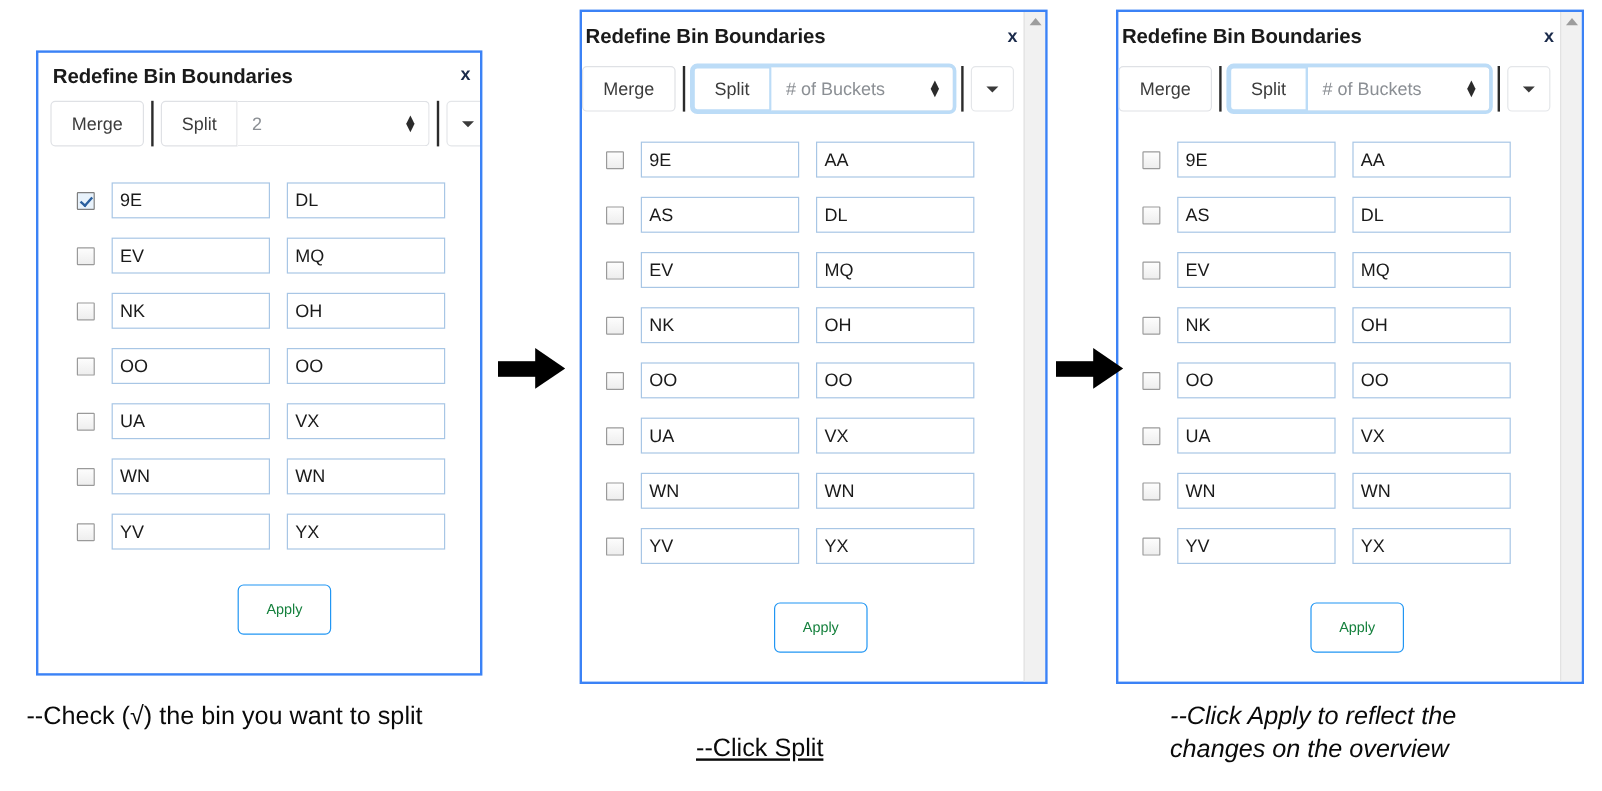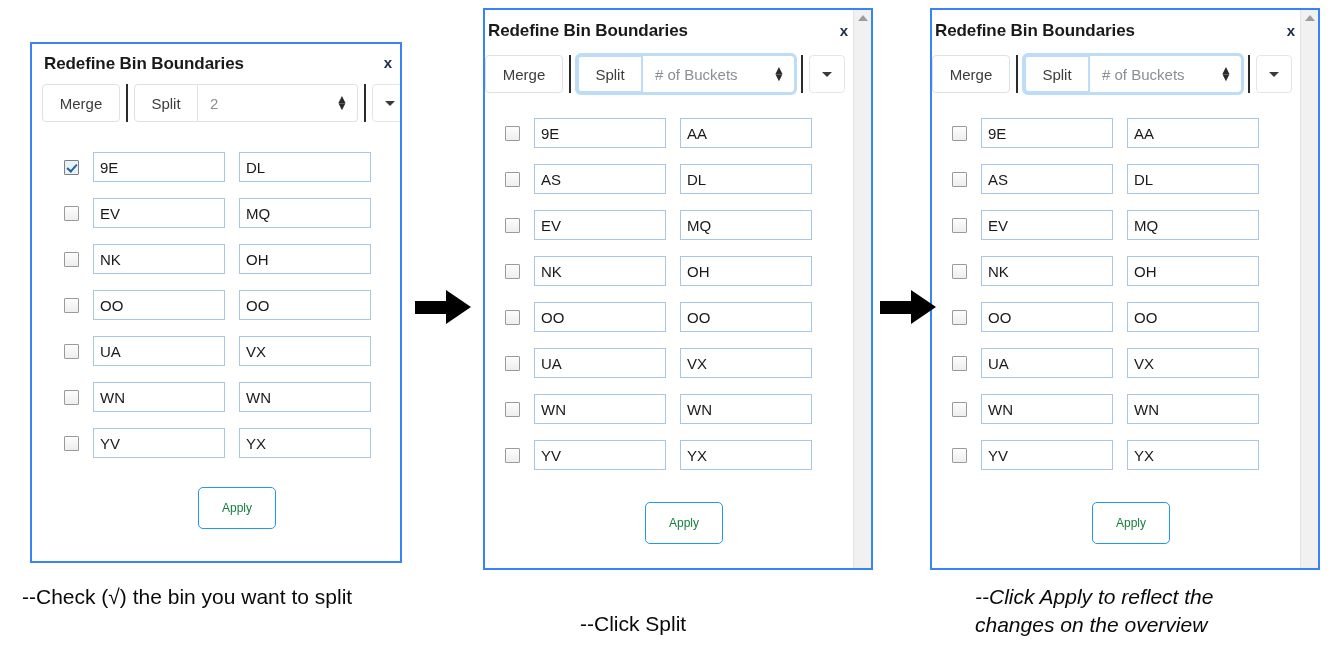--- a/index.html
+++ b/index.html
@@ -460,15 +460,15 @@
 <div class="flow-arrow" style="left:415px; top:290px;">
   <span class="shaft"></span>
   <span class="head"></span>
 </div>
 <div class="flow-arrow" style="left:880px; top:290px;">
   <span class="shaft"></span>
   <span class="head"></span>
 </div>
 
 <div class="caption" style="left:10px; top:583px; width:440px;margin-left:12px;">--Check (√) the bin you want to split</div>
-<div class="caption" style="left:580px; top:610px; width:330px;">--Click Split</div>
+<div class="caption" style="left:580px; top:610px; width:330px;text-decoration:underline;">--Click Split</div>
 <div class="caption" style="left:975px; top:583px; width:350px;font-style:italic;">--Click Apply to reflect the
 changes on the overview</div>
 
 </body></html>

